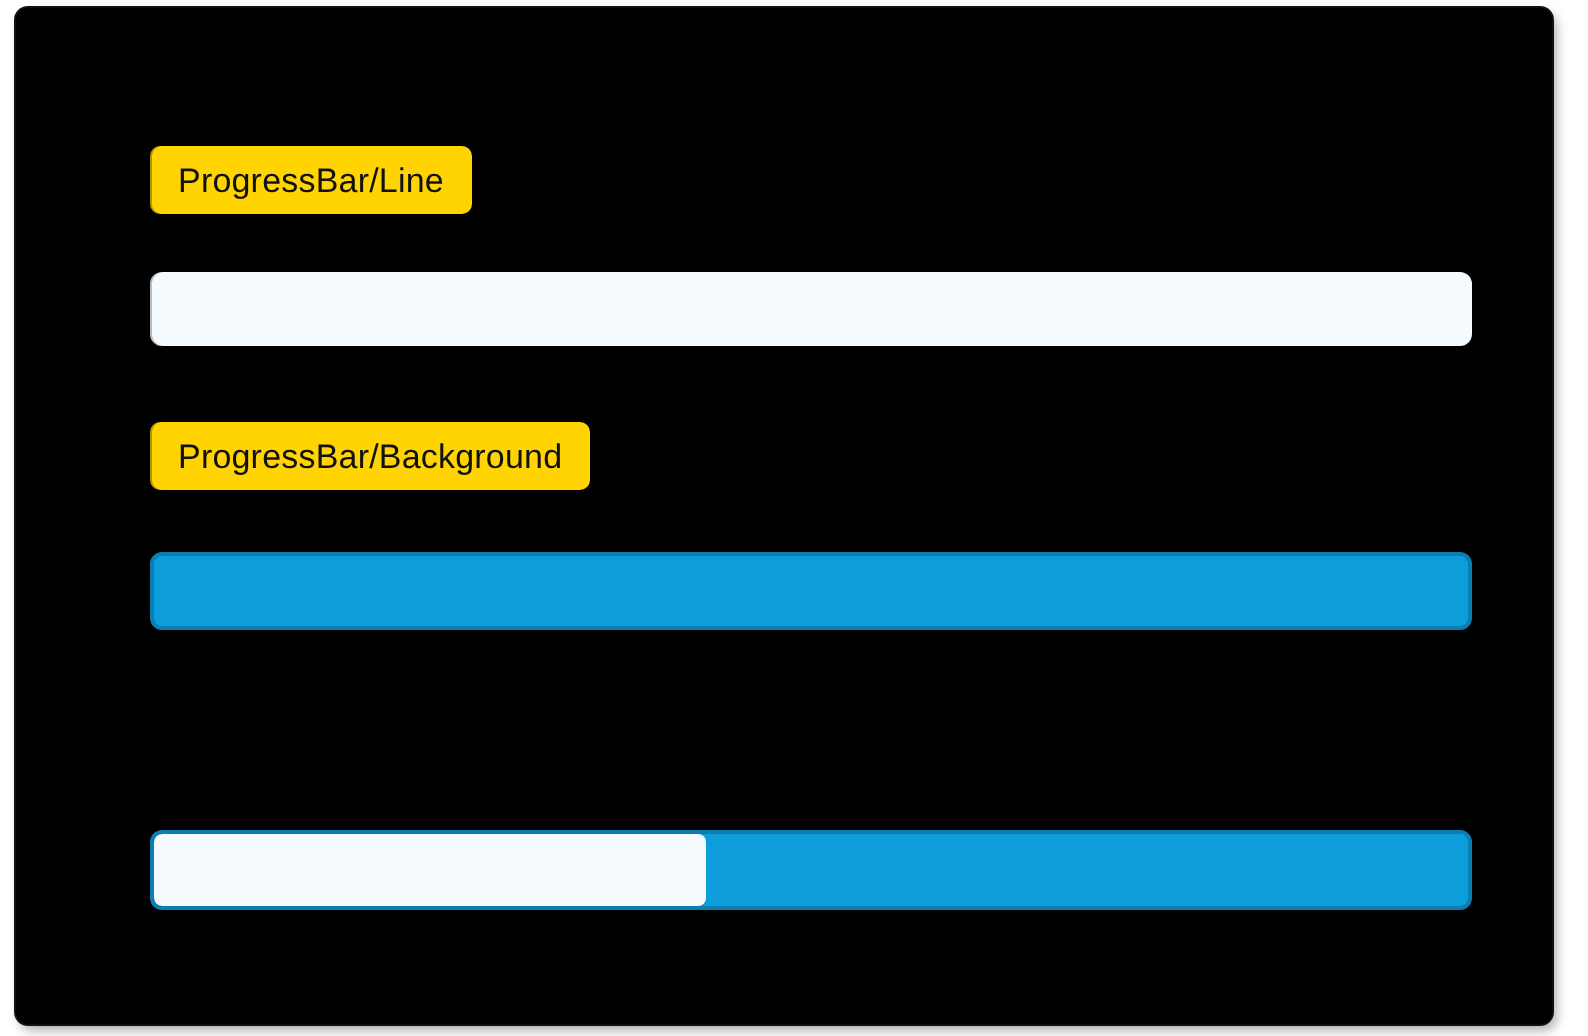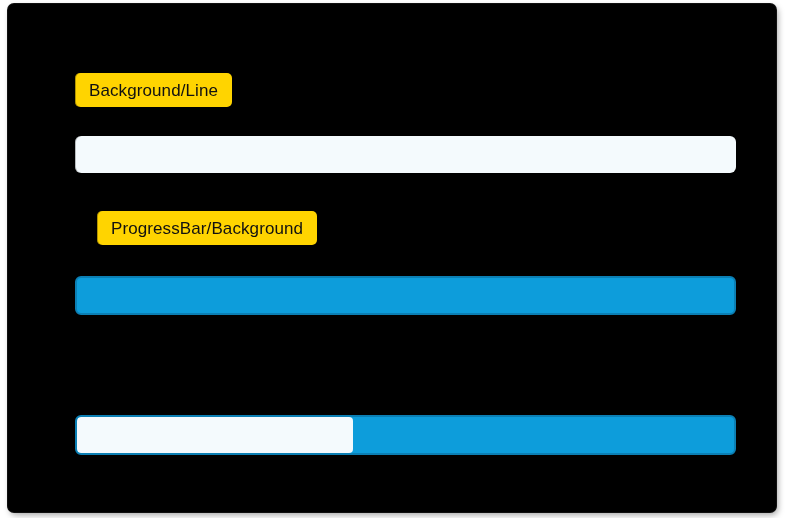--- a/index.html
+++ b/index.html
@@ -47,21 +47,21 @@
     border-radius: 5px;
     color: #111111;
     font-size: 17px;
     line-height: 1;
     letter-spacing: 0.1px;
     white-space: nowrap;
     box-shadow: inset 1px 0 0 rgba(0,0,0,0.30);
   }
 
   .chip-1 { left: 67px; top: 69px; }
-  .chip-2 { left: 67px; top: 207px; margin-left: 22px; }
+  .chip-2 { left: 67px; top: 207px; }
   .chip-3 { left: 67px; top: 345px; }
 
   
   .bar {
     position: absolute;
     left: 67px;
     width: 661px;
     box-sizing: border-box;
     border-radius: 6px;
     overflow: hidden;
@@ -102,21 +102,21 @@
     border-radius: 4px;
   }
 </style>
 </head>
 <body>
 
 <div id="stage">
 
   <div class="canvas">
 
-    <div class="chip chip-1">Background/Line</div>
+    <div class="chip chip-1">ProgressBar/Line</div>
 
     <div class="bar bar-line"></div>
 
     <div class="chip chip-2">ProgressBar/Background</div>
 
     <div class="bar bar-background"></div>
 
 
     <div class="bar bar-example">
       <div class="fill" style="width: 42%;"></div>

